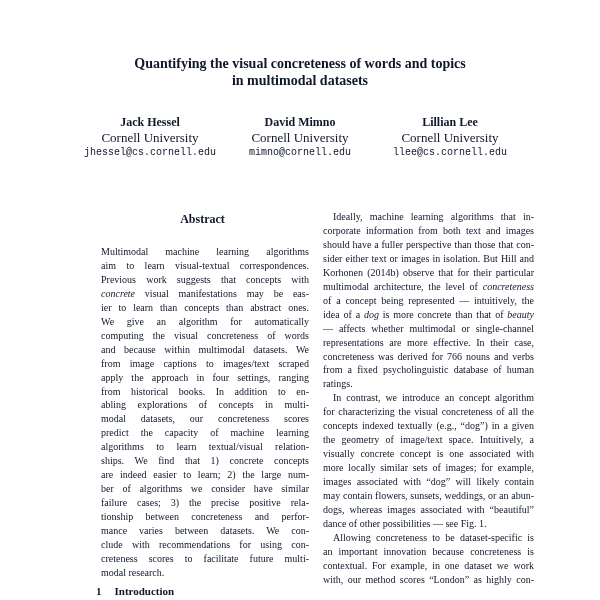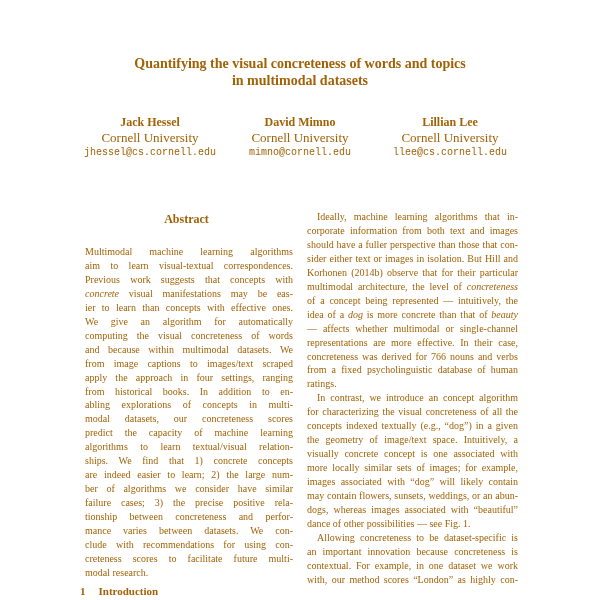--- a/index.html
+++ b/index.html
@@ -1,36 +1,36 @@
 <!DOCTYPE html>
 <html><head>
 <meta charset="utf-8">
 <style>
   html,body { margin:0; padding:0; background:#ffffff; }
   .page {
     position:relative; width:600px; height:600px; margin:0 auto;
-    background:#ffffff; overflow:hidden; color:#a16207;
+    background:#ffffff; overflow:hidden; color:#0f172a;
     font-family:"Liberation Serif","DejaVu Serif",serif;
   }
   .title-block {
     position:absolute; top:56px; left:0; width:600px;
     text-align:center; font-weight:bold; font-size:14px; line-height:16.5px;
   }
   .authors {
     position:absolute; top:115px; left:75px; width:450px;
     display:grid; grid-template-columns:1fr 1fr 1fr;
   }
   .author { text-align:center; }
   .author-name  { font-weight:bold; font-size:12px; line-height:15px; }
   .author-affil { font-size:13px; line-height:15px; }
   .author-email {
     font-family:"Liberation Mono","DejaVu Sans Mono",monospace;
     font-size:10px; line-height:16px; white-space:nowrap;
   }
-  .col { position:absolute; font-size:10px; line-height:13.95px; }
+  .col { position:absolute; font-size:10px; line-height:13.95px;margin-left:16px; }
   .col-left  { top:212px; left:80px;  width:213px; }
   .col-right { top:210px; left:307px; width:211px; }
   .abstract-heading {
     text-align:center; font-weight:bold; font-size:12px; line-height:14px;
   }
   .abstract-body { margin-top:19px; padding-left:5px; }
   .tline { text-align:justify; text-align-last:justify; white-space:normal; }
   .tline.last { text-align-last:left; }
   .tline.indent { text-indent:10px; }
   .section-heading { margin-top:5px; font-size:11px; font-weight:bold; }
@@ -65,21 +65,21 @@
     </div>
   </div>
 
   <div class="col col-left">
     <div class="abstract-heading">Abstract</div>
     <div class="abstract-body">
         <div class="tline">Multimodal machine learning algorithms</div>
         <div class="tline">aim to learn visual-textual correspondences.</div>
         <div class="tline">Previous work suggests that concepts with</div>
         <div class="tline"><i>concrete</i> visual manifestations may be eas-</div>
-        <div class="tline">ier to learn than concepts with effective ones.</div>
+        <div class="tline">ier to learn than concepts than abstract ones.</div>
         <div class="tline">We give an algorithm for automatically</div>
         <div class="tline">computing the visual concreteness of words</div>
         <div class="tline">and because within multimodal datasets. We</div>
         <div class="tline">from image captions to images/text scraped</div>
         <div class="tline">apply the approach in four settings, ranging</div>
         <div class="tline">from historical books. In addition to en-</div>
         <div class="tline">abling explorations of concepts in multi-</div>
         <div class="tline">modal datasets, our concreteness scores</div>
         <div class="tline">predict the capacity of machine learning</div>
         <div class="tline">algorithms to learn textual/visual relation-</div>

